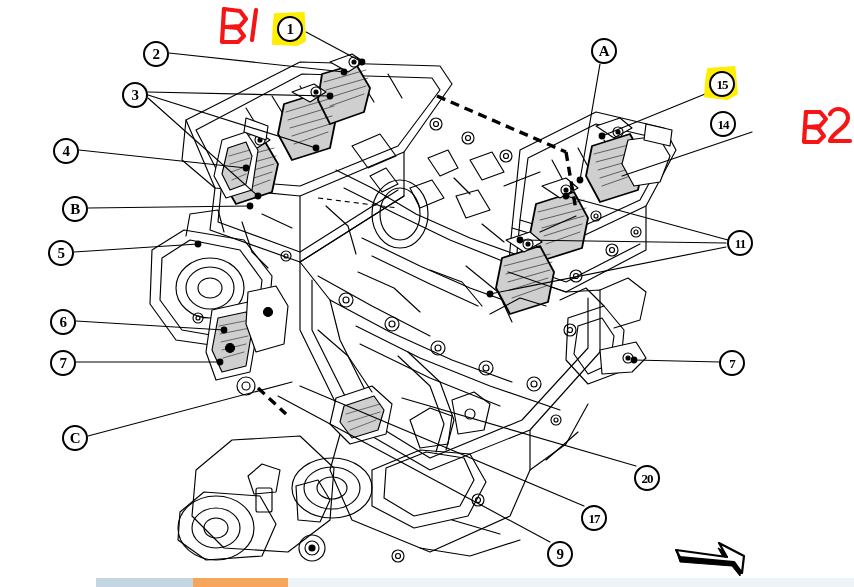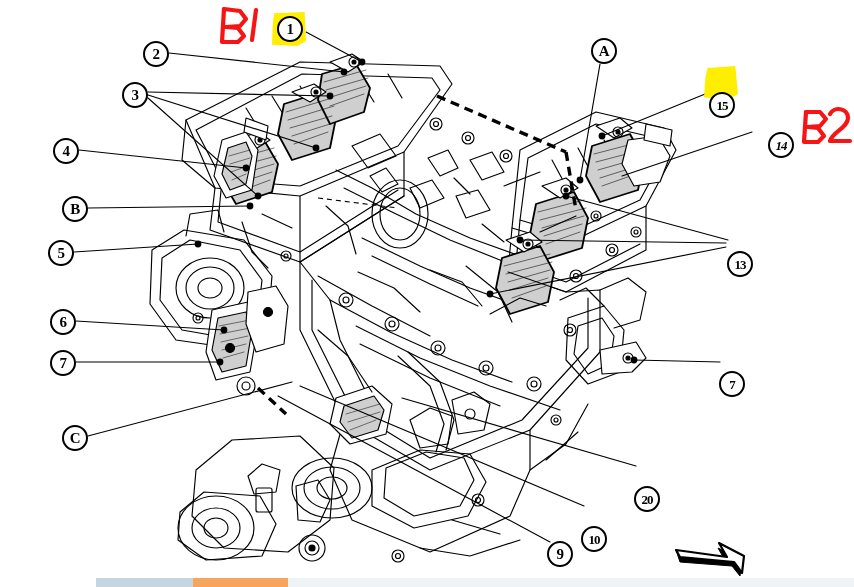--- a/index.html
+++ b/index.html
@@ -20,21 +20,21 @@
     border:2.4px solid #000;
     background:#ffffff;
     box-sizing:border-box;
     display:flex;align-items:center;justify-content:center;
     font-family:"Liberation Serif", serif;
     font-size:15px;font-weight:700;color:#000;
     line-height:1;letter-spacing:-0.4px;
     z-index:40;
     user-select:none;
   }
-  .callout.two-digit{font-size:13px;letter-spacing:-1px;margin-top:21px;}
+  .callout.two-digit{font-size:13px;letter-spacing:-1px;}
   .callout.letter{font-size:15px;font-weight:700;}
   .hl{
     position:absolute;
     background:#ffee00;
     z-index:30;
   }
   
   #taskbar{
     position:absolute;left:0;bottom:0;width:854px;height:9px;
     z-index:60;display:flex;align-items:stretch;
@@ -343,25 +343,25 @@
     <div class="hl" style="left:704px;top:66px;width:34px;height:34px;clip-path:polygon(10% 6%,92% 0%,100% 82%,70% 100%,0% 92%,4% 36%);"></div>
 
     <div class="callout" style="left:277px;top:16px;">1</div>
     <div class="callout" style="left:143px;top:41px;">2</div>
     <div class="callout" style="left:122px;top:82px;">3</div>
     <div class="callout" style="left:53px;top:138px;">4</div>
     <div class="callout" style="left:48px;top:240px;">5</div>
     <div class="callout" style="left:50px;top:309px;">6</div>
     <div class="callout" style="left:50px;top:350px;">7</div>
     <div class="callout" style="left:547px;top:541px;">9</div>
-    <div class="callout two-digit" style="left:581px;top:505px;">10</div>
+    <div class="callout two-digit" style="left:581px;top:505px;">17</div>
     <div class="callout two-digit" style="left:634px;top:465px;">20</div>
     <div class="callout two-digit" style="left:719px;top:350px;">7</div>
-    <div class="callout two-digit" style="left:727px;top:230px;">13</div>
-    <div class="callout two-digit" style="left:768px;top:111px;font-style:italic;">14</div>
+    <div class="callout two-digit" style="left:727px;top:230px;">11</div>
+    <div class="callout two-digit" style="left:710px;top:111px;">14</div>
     <div class="callout two-digit" style="left:709px;top:71px;">15</div>
 
     <div class="callout letter" style="left:591px;top:38px;">A</div>
     <div class="callout letter" style="left:62px;top:196px;">B</div>
     <div class="callout letter" style="left:62px;top:425px;">C</div>
 
     <svg class="layer" viewBox="0 0 854 587" aria-hidden="true">
       <g fill="none" stroke="#f71414" stroke-width="4.2" stroke-linecap="round" stroke-linejoin="round">
 
         <path d="M224 9 L222 42 L238 42 L244 36 L238 28 L226 27"></path>

